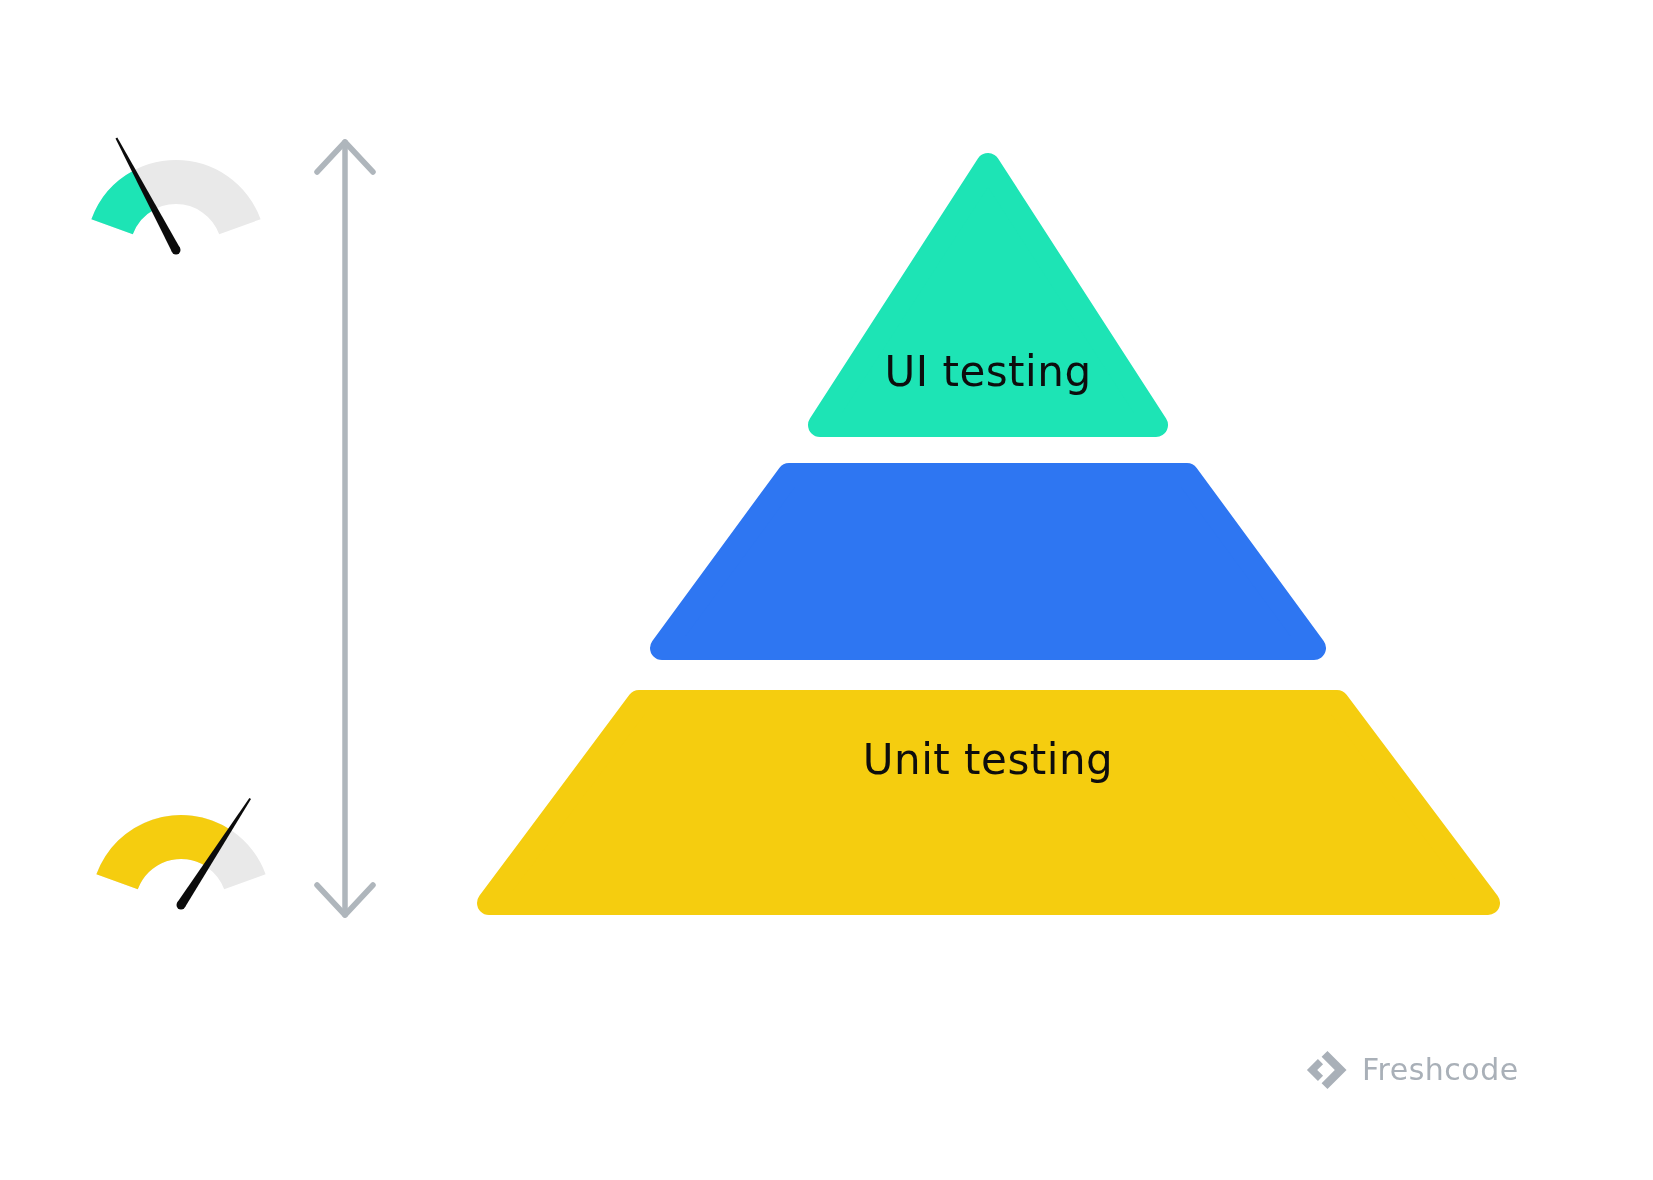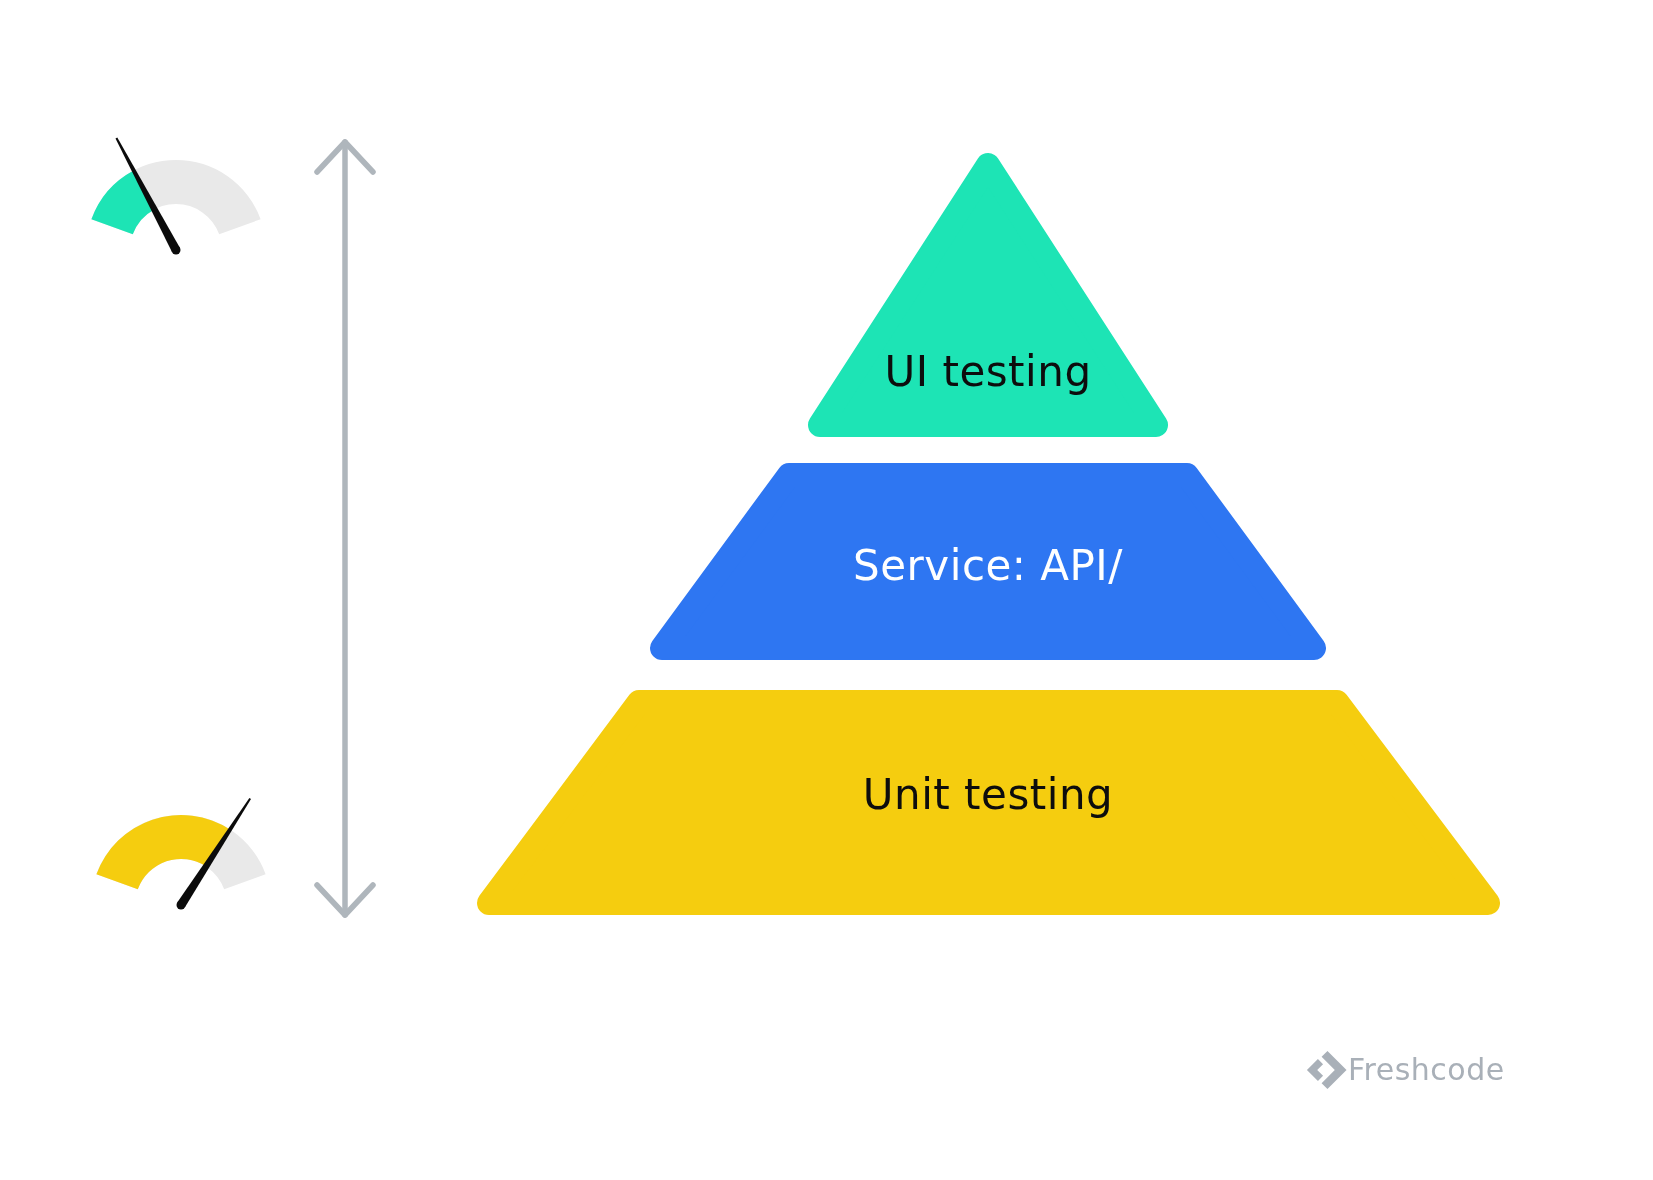--- a/index.html
+++ b/index.html
@@ -31,20 +31,21 @@
   .label-dark  { color: #0d0d0d; }
   .label-light { color: #ffffff; }
 
   
   .logo {
     position: absolute;
     left: 1304px;
     top: 1048px;
     display: flex;
     align-items: center;
+    gap: 14px;
   }
   .logo-text {
     color: #a9b0b8;
     font-size: 30px;
     font-weight: 500;
     letter-spacing: 0.5px;
     line-height: 1;
   }
 </style>
 </head>
@@ -89,24 +90,23 @@
     </g>
 
     <g fill="#F5CD0F">
       <polygon points="199,572 897,572 1048,773 49,773" stroke="#F5CD0F" stroke-width="24" stroke-linejoin="round"></polygon>
     </g>
   </svg>
 
   <div class="level-label label-dark" style="left:988px; top:372px;">UI testing</div>
 
   <div class="level-label label-light" style="left:988px; top:566px;">
-    <span style="display:block">Service: API/</span>
   </div>
 
-  <div class="level-label label-dark" style="left:988px; top:795px;">Unit testing</div>
+  <div class="level-label label-dark" style="left:988px; top:760px;">Unit testing</div>
 
   <div class="logo">
     <svg width="44" height="44" viewBox="0 0 60 60">
       <g fill="#A9B0B8">
         <polygon points="19,15 4,30 19,45 26,38 18,30 26,22"></polygon>
         <polygon points="32,4 58,30 32,56 24,48 42,30 24,12"></polygon>
       </g>
     </svg>
     <span class="logo-text">Freshcode</span>
   </div>

